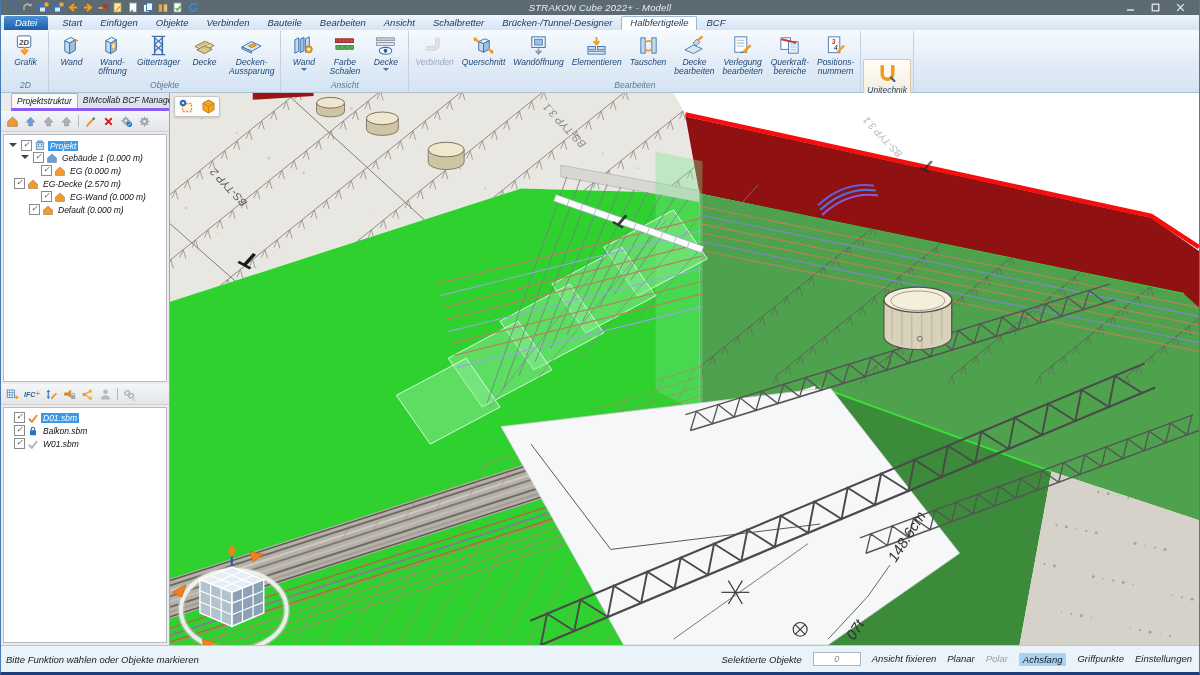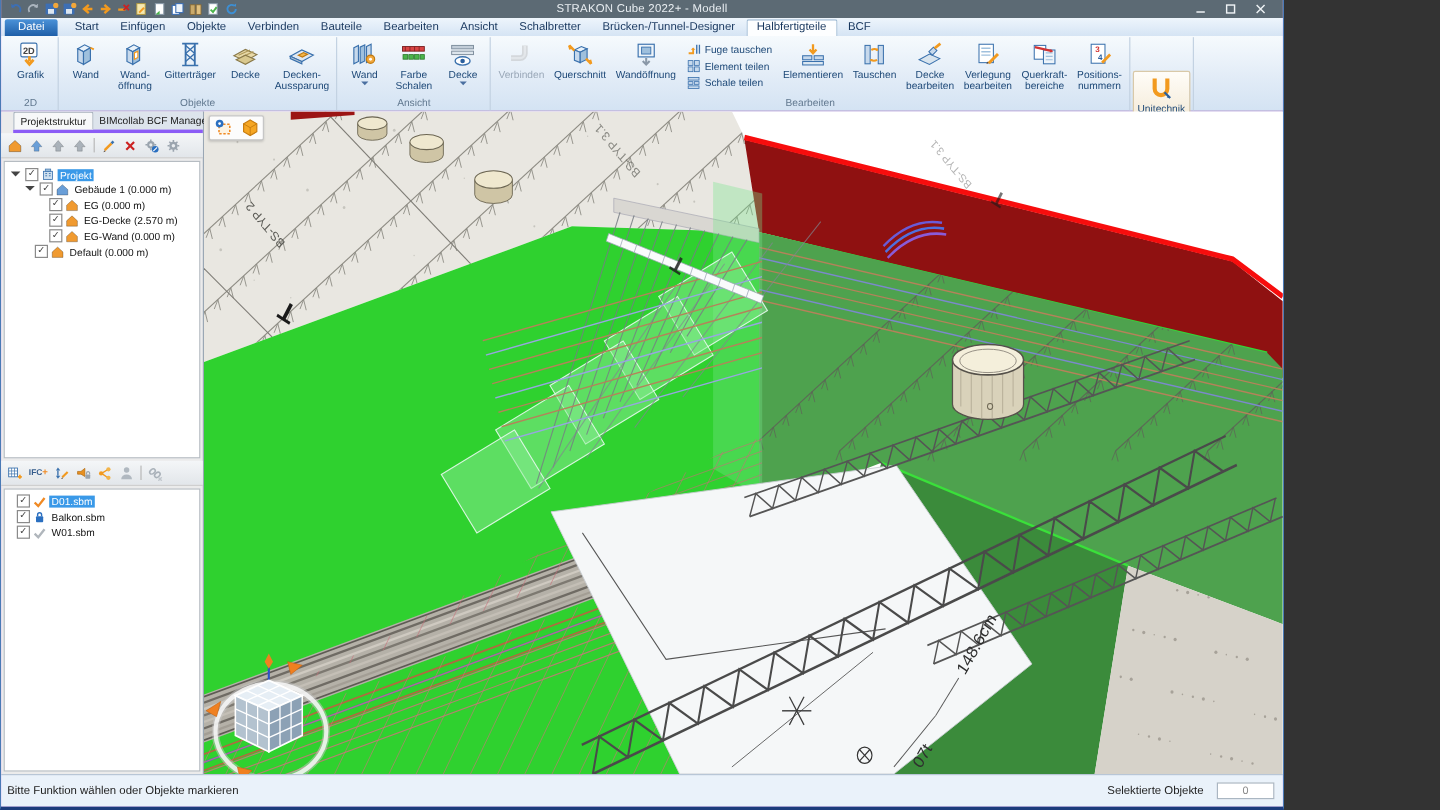--- a/index.html
+++ b/index.html
@@ -1,18 +1,18 @@
 <!DOCTYPE html>
 <html><head>
 <meta charset="utf-8">
 <style>
   html,body{margin:0;padding:0;}
   body{width:1200px;height:675px;overflow:hidden;font-family:"Liberation Sans",sans-serif;background:#333;}
-  .app{width:1070px;height:675px;box-sizing:border-box;display:flex;flex-direction:column;
-       background:#f0abfc;border-bottom:3px solid #1c3c7c;border-left:1px solid #4a7ab5;border-right:1px solid #4a7ab5;}
+  .app{width:1200px;height:675px;box-sizing:border-box;display:flex;flex-direction:column;
+       background:#fde047;border-bottom:3px solid #1c3c7c;border-left:1px solid #4a7ab5;border-right:1px solid #4a7ab5;font-style:italic;}
   
   .titlebar{height:15px;background:#5c6a74;display:flex;align-items:center;padding:0 6px;position:relative;flex:none;}
   .qat{display:flex;gap:3px;align-items:center;z-index:2;}
   .qat span{width:12px;height:11px;display:inline-flex;}
   .win-title{position:absolute;left:0;right:0;text-align:center;color:#e9eef2;font-size:9.5px;letter-spacing:.2px;}
   .wincontrols{margin-left:auto;display:flex;gap:16px;align-items:center;z-index:2;padding-right:8px;}
   .wincontrols span{display:inline-flex;width:9px;height:9px;}
   
   .tabbar{height:15px;flex:none;display:flex;align-items:flex-end;background:linear-gradient(#eef5fc,#d5e4f4);
           font-size:9.5px;color:#17365d;padding-left:3px;}
@@ -450,40 +450,20 @@
         <div class="rbuttons">
           <div class="rbtn disabled"><svg class="bicon">
               <use href="#s-elbow"></use>
             </svg><span class="lab">Verbinden</span></div>
           <div class="rbtn"><svg class="bicon">
               <use href="#s-section"></use>
             </svg><span class="lab">Querschnitt</span></div>
           <div class="rbtn"><svg class="bicon">
               <use href="#s-winarrow"></use>
             </svg><span class="lab">Wandöffnung</span></div>
-          <div class="rstack">
-            <div class="srow">
-              <svg>
-                <use href="#s-fuge"></use>
-              </svg>
-              <span>Fuge tauschen</span>
-            </div>
-            <div class="srow">
-              <svg>
-                <use href="#s-splitgrid"></use>
-              </svg>
-              <span>Element teilen</span>
-            </div>
-            <div class="srow">
-              <svg>
-                <use href="#s-splitrows"></use>
-              </svg>
-              <span>Schale teilen</span>
-            </div>
-          </div>
           <div class="rbtn"><svg class="bicon">
               <use href="#s-element"></use>
             </svg><span class="lab">Elementieren</span></div>
           <div class="rbtn"><svg class="bicon">
               <use href="#s-swap"></use>
             </svg><span class="lab">Tauschen</span></div>
           <div class="rbtn"><svg class="bicon">
               <use href="#s-brush"></use>
             </svg><span class="lab">Decke
 bearbeiten</span></div>
@@ -564,21 +544,21 @@
             <span class="lbl">Gebäude 1 (0.000 m)</span>
           </div>
           <div class="titem" style="padding-left: 27px;">
             <span class="exp"></span>
             <span class="cb"></span>
             <svg class="ticon ic-orange">
               <use href="#s-house"></use>
             </svg>
             <span class="lbl">EG (0.000 m)</span>
           </div>
-          <div class="titem" style="padding-left: 27px;">
+          <div class="titem" style="">
             <span class="exp"></span>
             <span class="cb"></span>
             <svg class="ticon ic-orange">
               <use href="#s-house"></use>
             </svg>
             <span class="lbl">EG-Decke (2.570 m)</span>
           </div>
           <div class="titem" style="padding-left: 27px;">
             <span class="exp"></span>
             <span class="cb"></span>
@@ -2073,15 +2053,23 @@
         </div>
       </div>
     </div>
   </div>
 
   <div class="statusbar">
     <div class="status-msg">Bitte Funktion wählen oder Objekte markieren</div>
     <div class="status-right">
       <span>Selektierte Objekte</span>
       <span class="selbox">0</span>
+      <span id="statustoggles" style="display:flex;gap:11px;">
+          <span class="stoggle">Ansicht fixieren</span>
+          <span class="stoggle">Planar</span>
+          <span class="stoggle muted">Polar</span>
+          <span class="stoggle active">Achsfang</span>
+          <span class="stoggle">Griffpunkte</span>
+          <span class="stoggle">Einstellungen</span>
+        </span>
     </div>
   </div>
 </div>
 
 </body></html>

